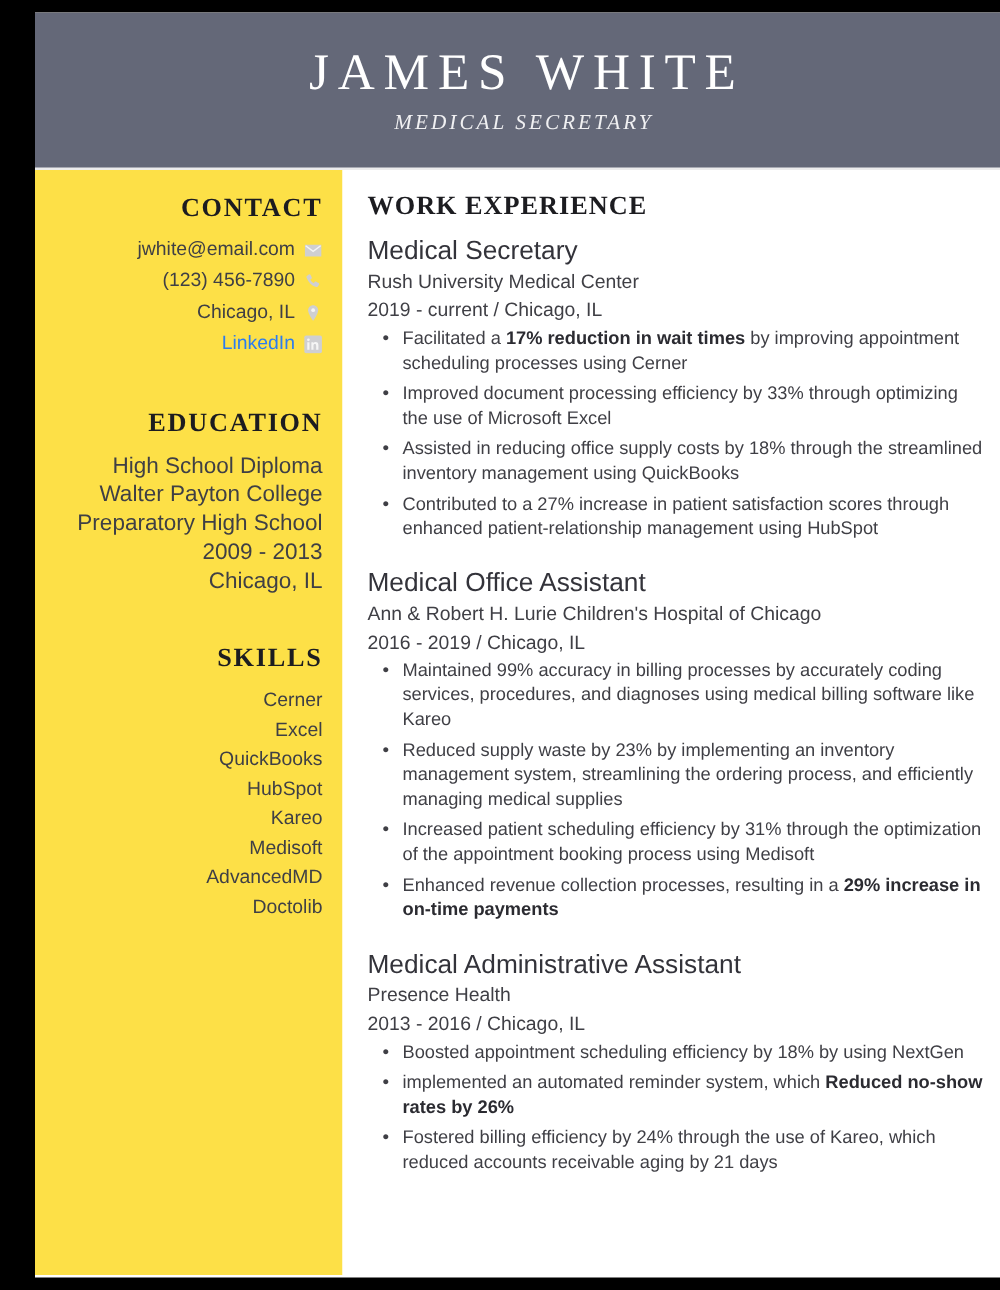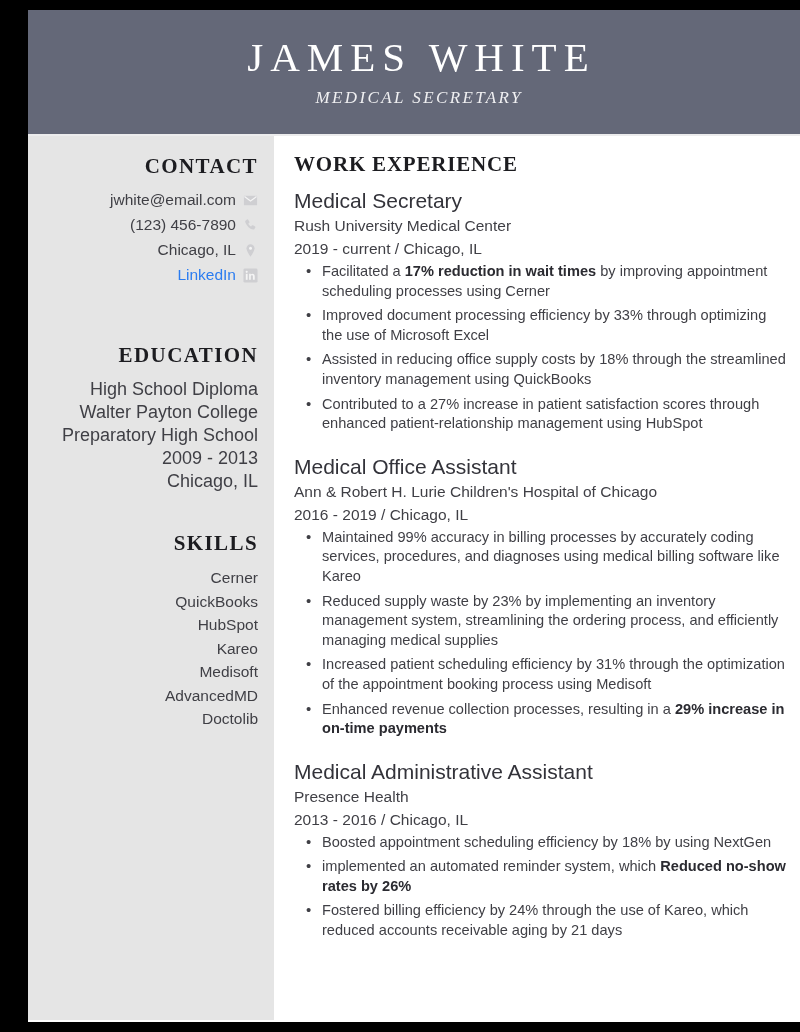--- a/index.html
+++ b/index.html
@@ -59,21 +59,21 @@
 
   
   #body-cols {
     display: flex;
     align-items: stretch;
     height: 884px;
   }
   #sidebar {
     width: 246px;
     flex: 0 0 246px;
-    background: #e5e5e5;
+    background: #fde047;
     padding: 18px 16px 0 10px;
     box-sizing: border-box;
     text-align: right;
   }
   #main {
     flex: 1 1 auto;
     background: #ffffff;
     padding: 16px 22px 0 20px;
     box-sizing: border-box;
   }
@@ -81,21 +81,21 @@
   
   .side-head {
     font-family: "Liberation Serif", serif;
     font-weight: bold;
     font-size: 21px;
     color: #1c1c20;
     letter-spacing: 1.4px;
     margin: 0 0 10px 0;
     text-align: right;
   }
-  #education-head { margin-top: 57px; }
+  #education-head { margin-top: 40px; }
   #skills-head { margin-top: 38px; }
 
   .contact-row {
     display: flex;
     align-items: center;
     justify-content: flex-end;
     gap: 7px;
     margin-bottom: 3px;
     height: 22px;
   }
@@ -242,20 +242,21 @@
           <div class="side-line">High School Diploma</div>
           <div class="side-line">Walter Payton College</div>
           <div class="side-line">Preparatory High School</div>
           <div class="side-line">2009 - 2013</div>
           <div class="side-line">Chicago, IL</div>
         </div>
 
       <div class="side-head" id="skills-head">SKILLS</div>
       <div id="skills-list">
           <div class="skill-line">Cerner</div>
+          <div class="skill-line">Excel</div>
           <div class="skill-line">QuickBooks</div>
           <div class="skill-line">HubSpot</div>
           <div class="skill-line">Kareo</div>
           <div class="skill-line">Medisoft</div>
           <div class="skill-line">AdvancedMD</div>
           <div class="skill-line">Doctolib</div>
         </div>
 
     </div>
 

